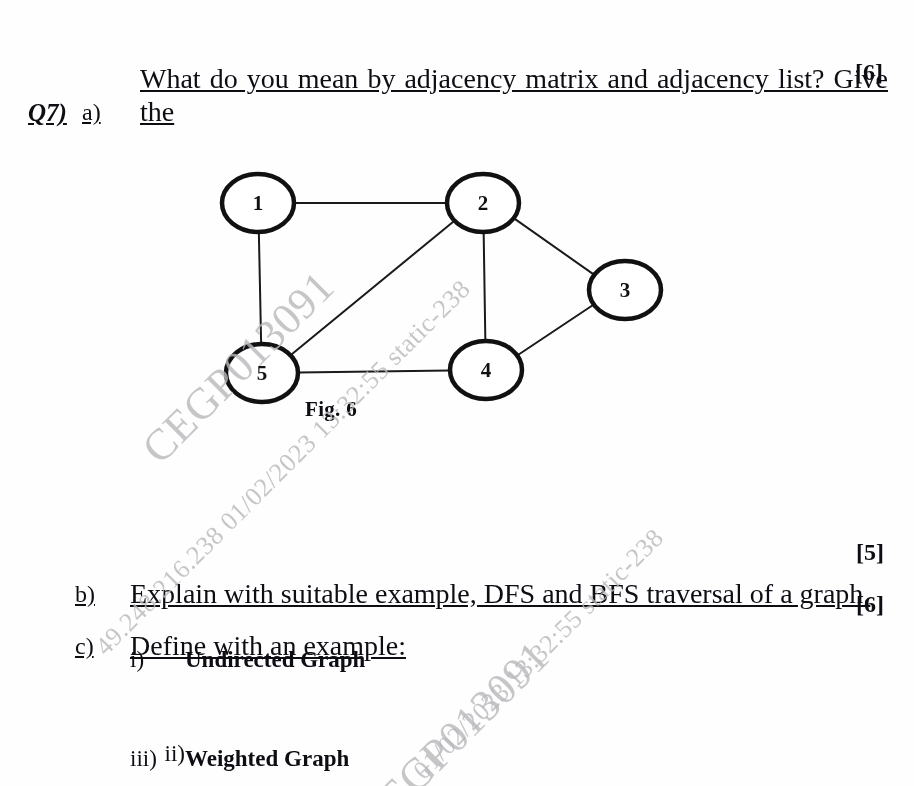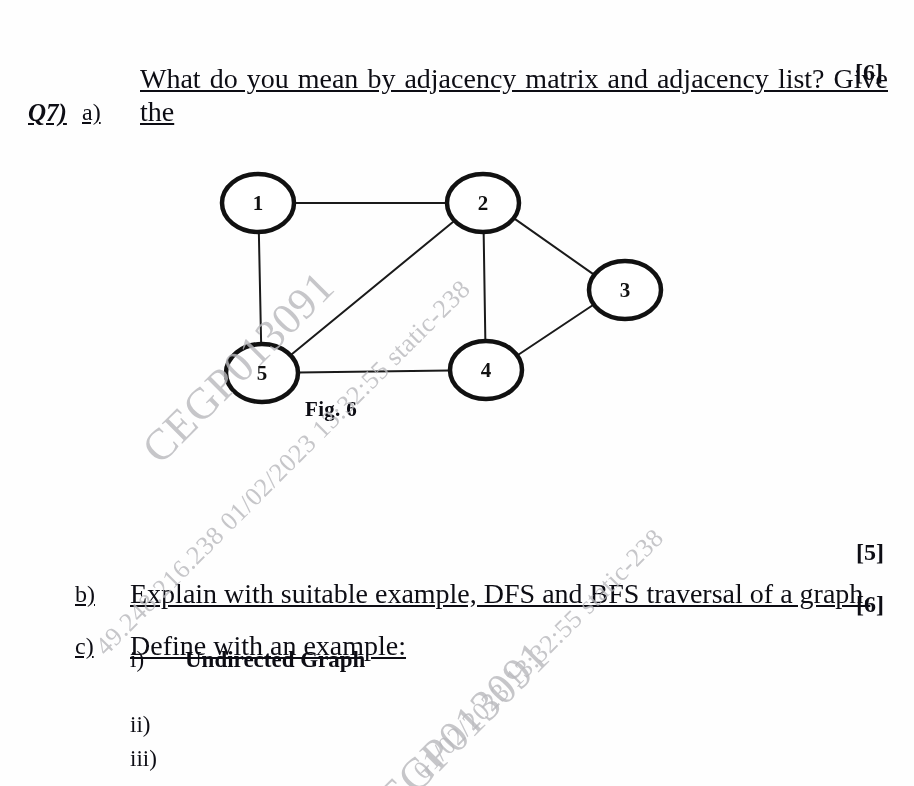--- a/index.html
+++ b/index.html
@@ -128,21 +128,21 @@
     flex: 0 0 55px;
     font-size: 23px;
     line-height: 30px;
   }
   .sub-text {
     font-size: 23px;
     line-height: 30px;
     font-weight: bold;
   }
   #sub-i   { top: 645px; }
-  #sub-ii  { top: 710px; }
+  #sub-ii  { top: 739px; text-align: right; }
   #sub-iii { top: 744px; }
 </style>
 </head>
 <body>
 
 <div id="page">
 
   <div class="qrow" id="row-a">
     <div class="q-num">Q7)</div>
     <div class="q-sub">a)</div>
@@ -203,20 +203,21 @@
 
   <div class="subrow" id="sub-i">
     <div class="sub-num">i)</div>
     <div class="sub-text">Undirected Graph</div>
   </div>
   <div class="subrow" id="sub-ii">
     <div class="sub-num">ii)</div>
   </div>
   <div class="subrow" id="sub-iii">
     <div class="sub-num">iii)</div>
+    <div class="sub-text">Weighted Graph</div>
   </div>
 
 </div>
 
 <div id="watermark-layer">
   <div class="wm wm-id   wm-a">CEGP013091</div>
   <div class="wm wm-meta wm-b">49.248.216.238 01/02/2023 13:32:55 static-238</div>
   <div class="wm wm-id   wm-c">CEGP013091</div>
   <div class="wm wm-meta wm-d">01/02/2023 13:32:55 static-238</div>
 </div>

